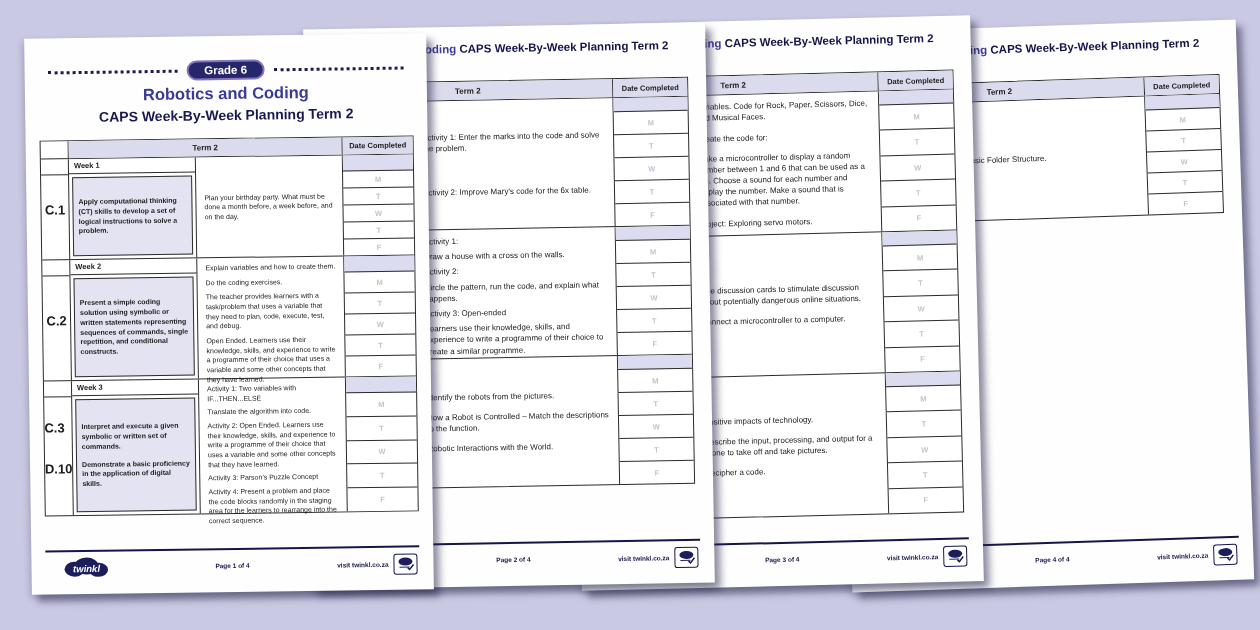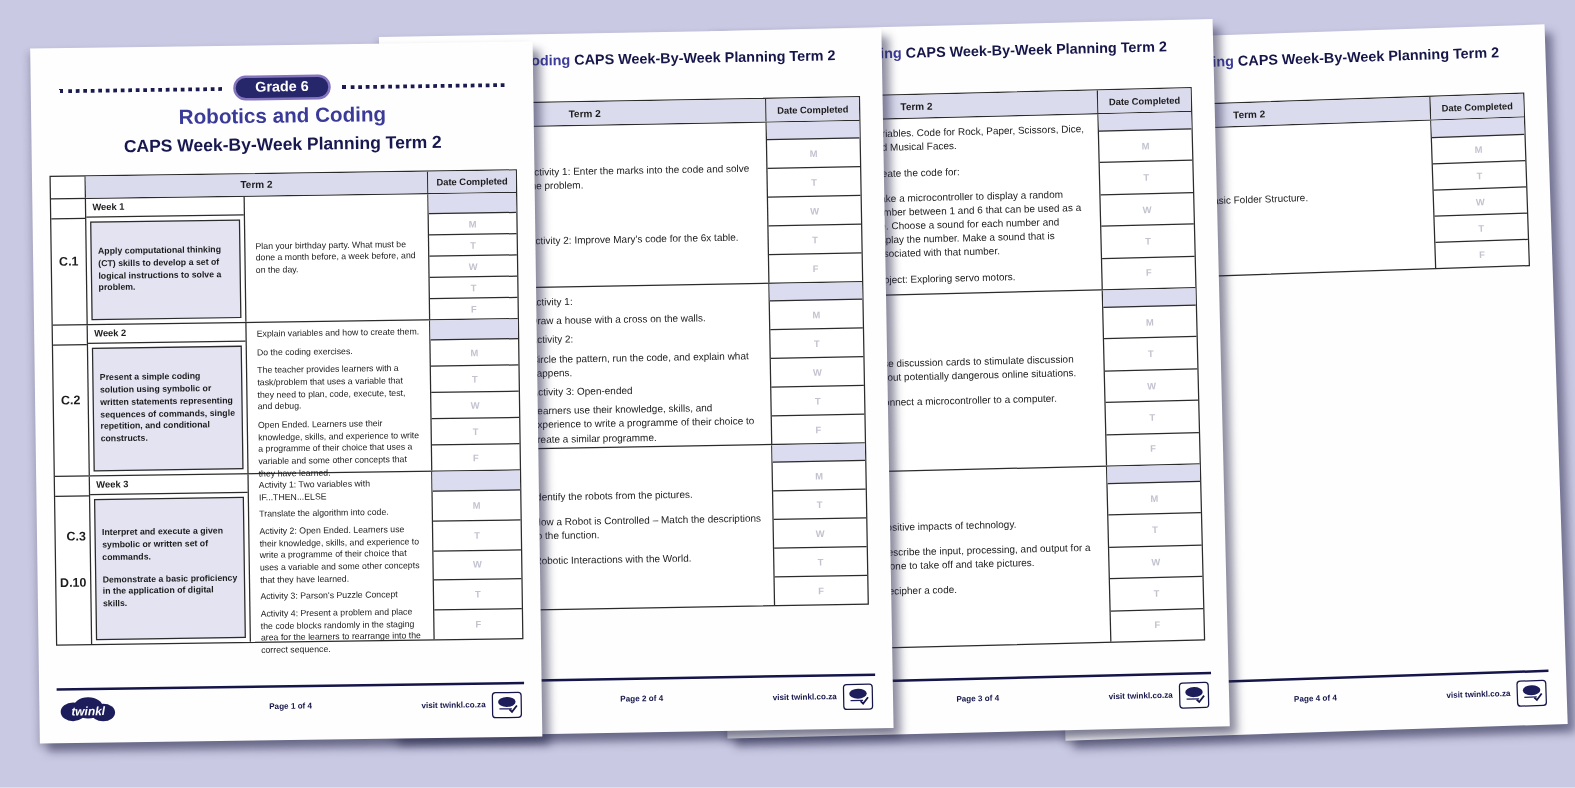--- a/index.html
+++ b/index.html
@@ -30,21 +30,21 @@
   .h-term{flex:1;background:#dbdbee;border-right:1px solid #2b2b2b;display:flex;
           align-items:center;justify-content:center;font-weight:bold;font-size:8px;}
   .h-date{width:70px;background:#dbdbee;display:flex;align-items:center;justify-content:center;
           font-weight:bold;font-size:7.5px;}
   .p1blk{display:flex;border-bottom:1px solid #2b2b2b;}
   .p1blk:last-child{border-bottom:none;}
   .c-code{width:27px;border-right:1px solid #2b2b2b;position:relative;display:flex;
           align-items:center;justify-content:center;}
   .c-code::before{content:'';position:absolute;top:15px;left:0;right:0;border-top:1px solid #2b2b2b;}
   .codes{display:flex;flex-direction:column;gap:26px;}
-  .code{font-weight:bold;font-size:10px;text-align:right;}
+  .code{font-weight:bold;font-size:13px;text-align:left;}
   .c-mid{width:126px;border-right:1px solid #2b2b2b;display:flex;flex-direction:column;}
   .week{height:15px;box-sizing:border-box;border-bottom:1px solid #2b2b2b;font-weight:bold;
         font-size:7.5px;padding:2px 0 0 5px;}
   .desc{flex:1;margin:3px;border:1px solid #2b2b2b;background:#e3e3f2;padding:4px 5px;
         display:flex;flex-direction:column;gap:8px;justify-content:center;}
   .desc p{margin:0;font-weight:bold;font-size:7px;line-height:1.4;}
   .c-act{flex:1;border-right:1px solid #2b2b2b;padding:5px 8px;display:flex;
          flex-direction:column;gap:5px;font-size:7px;line-height:1.38;}
   .c-act p{margin:0;}
   .vc{justify-content:center;}
@@ -77,21 +77,21 @@
   .p4 .b-act{padding-left:108px;}
   .gL{gap:32px;}
   .gM{gap:9px;}
   .gS{gap:4px;}
   .b-date{width:74px;display:flex;flex-direction:column;}
   .b-date .dtop{height:13px;}
 
   
   .frule{position:absolute;left:14px;right:14px;bottom:42px;border-top:2px solid #15154a;}
   .frow{position:absolute;left:16px;right:16px;bottom:12px;height:26px;}
-  .flogo{position:absolute;left:0;top:0;}
+  .flogo{position:absolute;left:16px;top:0;}
   .fcenter{position:absolute;left:0;right:0;top:8px;text-align:center;font-size:6.5px;
            font-weight:bold;color:#15154a;}
   .fright{position:absolute;right:0;top:2px;display:flex;align-items:center;gap:5px;
           font-size:6.5px;font-weight:bold;color:#15154a;}
   .stamp{width:22px;height:19px;border:1px solid #15154a;border-radius:3px;background:#fff;
          display:flex;align-items:center;justify-content:center;}
 </style>
 </head>
 <body>
 

